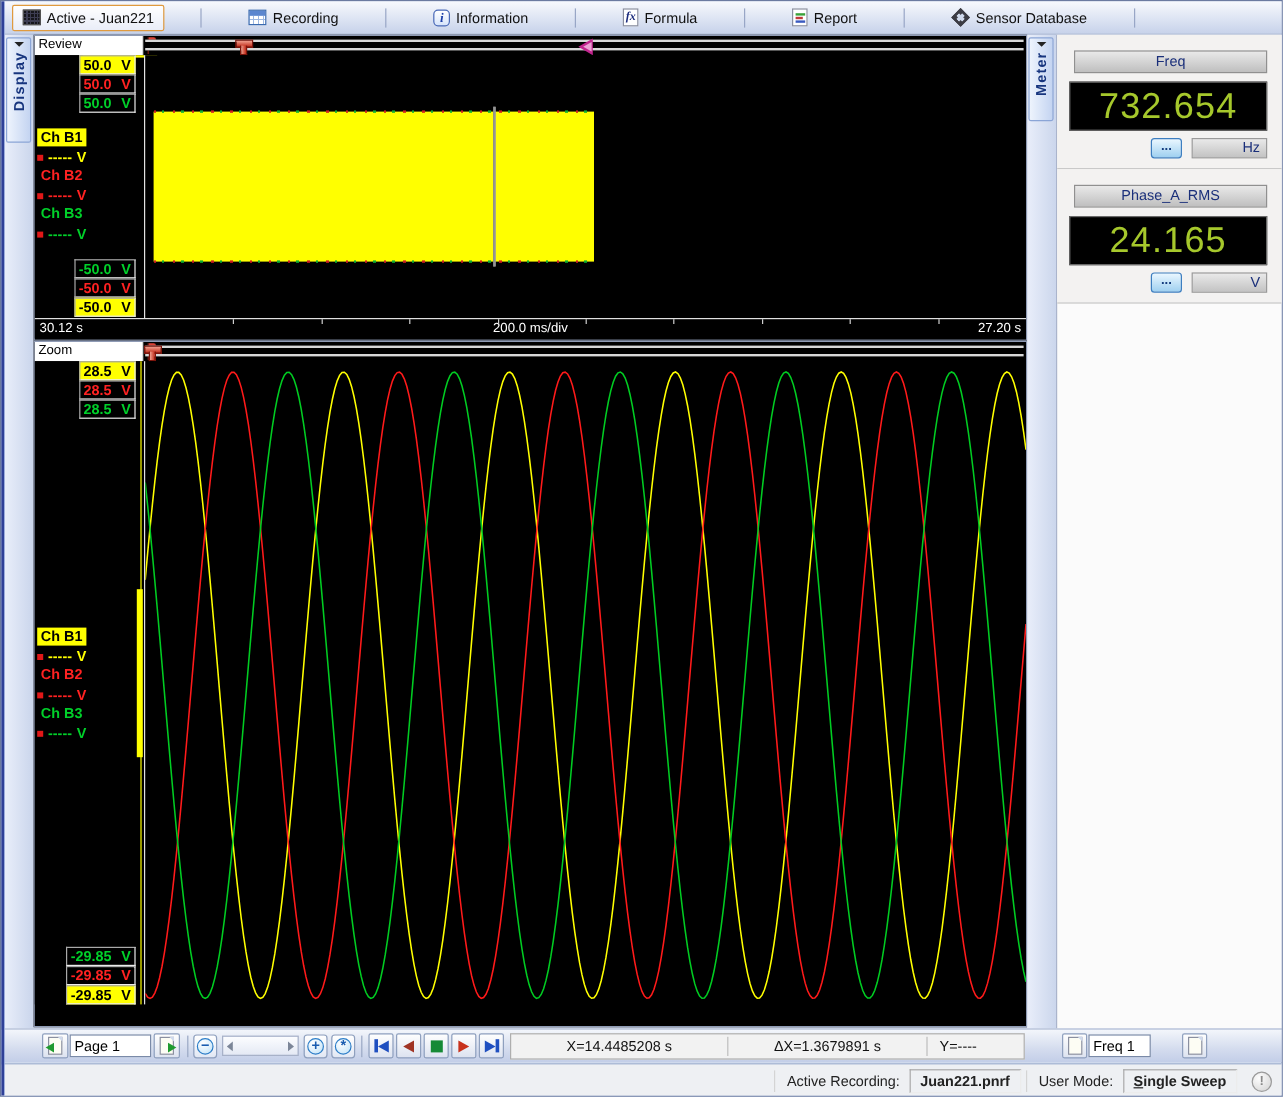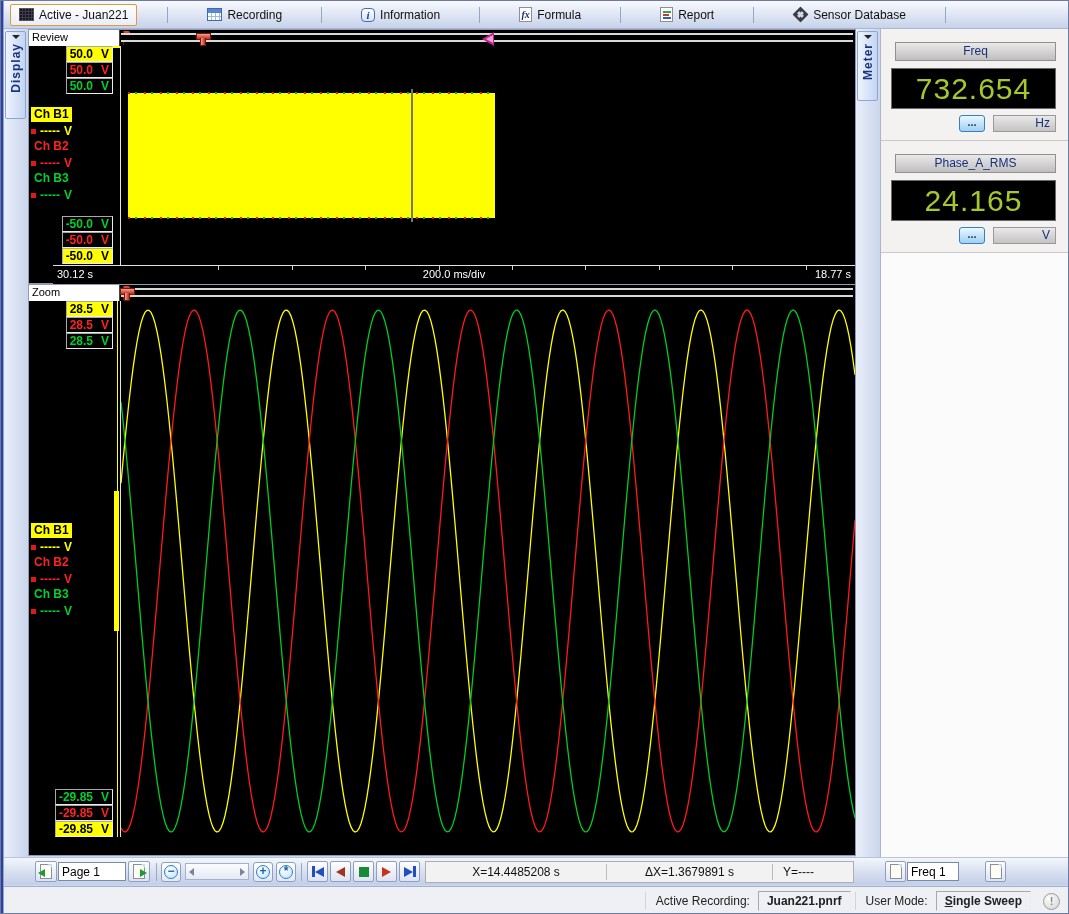--- a/index.html
+++ b/index.html
@@ -63,21 +63,21 @@
   .pbody{display:flex;position:relative;}
   .lcol{width:91px;position:relative;background:#000;flex:none;}
   .wavearea{position:relative;background:#000;border-left:1px solid #e4e4e4;overflow:hidden;flex:1;}
 
   .srow{position:absolute;right:3px;height:16px;display:flex;align-items:flex-start;}
   .srow .sbox{padding:0 3px;font:bold 12px "Liberation Sans",sans-serif;display:flex;gap:8px;}
   .chname{position:absolute;left:2px;height:15px;padding:0 3px;font:bold 12px "Liberation Sans",sans-serif;}
   .chval{position:absolute;left:2px;height:16px;display:flex;align-items:center;gap:4px;font:bold 12px "Liberation Sans",sans-serif;}
   .recsq{width:5px;height:5px;background:#e01818;display:inline-block;}
 
-  .paxis{height:32px;background:#000;color:#fff;position:relative;border-top:1px solid #e0e0e0;font-size:11px;margin-left:24px;}
+  .paxis{height:17px;background:#000;color:#fff;position:relative;border-top:1px solid #e0e0e0;font-size:11px;}
   .paxis .axl{position:absolute;left:4px;top:2px;}
   .paxis .axc{position:absolute;left:0;right:0;top:2px;text-align:center;}
   .paxis .axr{position:absolute;right:4px;top:2px;}
   .tick{position:absolute;top:0;width:1px;height:4px;background:#cfcfcf;}
 
   
   .burst{position:absolute;background:#ffff00;}
   .burst::before,.burst::after{content:"";position:absolute;left:0;right:0;height:2px;
     background:repeating-linear-gradient(90deg,#d02020 0 2px,transparent 2px 7px,#10b030 7px 9px,transparent 9px 16px);}
   .burst::before{top:-1px;} .burst::after{bottom:-1px;}
@@ -249,21 +249,21 @@
           </div>
         </div>
       <div class="wavearea" id="rev-wave">
         <div class="burst" id="rev-burst" style="left: 6.973px; width: 367.367px; top: 47.085px; height: 124.83px;"></div>
         <div class="cursorline" id="rev-cursor" style="left: 290.398px; top: 43.085px; height: 132.83px;"></div>
       </div>
     </div>
     <div class="paxis" id="rev-axis">
       <span class="axl">30.12 s</span>
       <span class="axc">200.0 ms/div</span>
-      <span class="axr">18.77 s</span>
+      <span class="axr">27.20 s</span>
     <div class="tick" style="left: 165.4px;"></div>
         <div class="tick" style="left: 238.8px;"></div>
         <div class="tick" style="left: 312.2px;"></div>
         <div class="tick" style="left: 385.6px;"></div>
         <div class="tick" style="left: 459px;"></div>
         <div class="tick" style="left: 532.4px;"></div>
         <div class="tick" style="left: 605.8px;"></div>
         <div class="tick" style="left: 679.2px;"></div>
         <div class="tick" style="left: 752.6px;"></div>
       </div>

